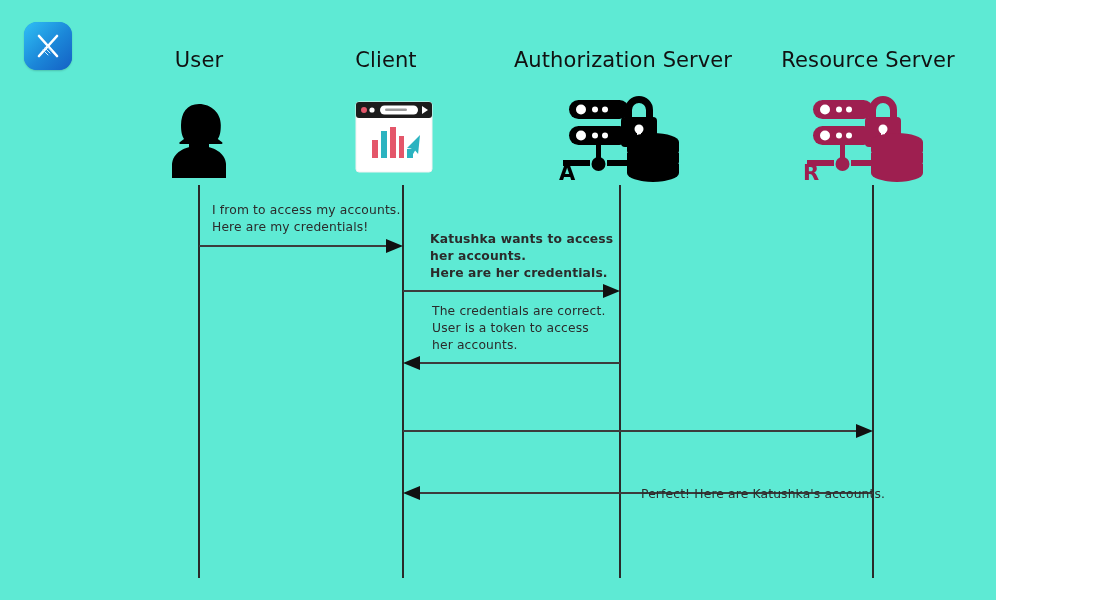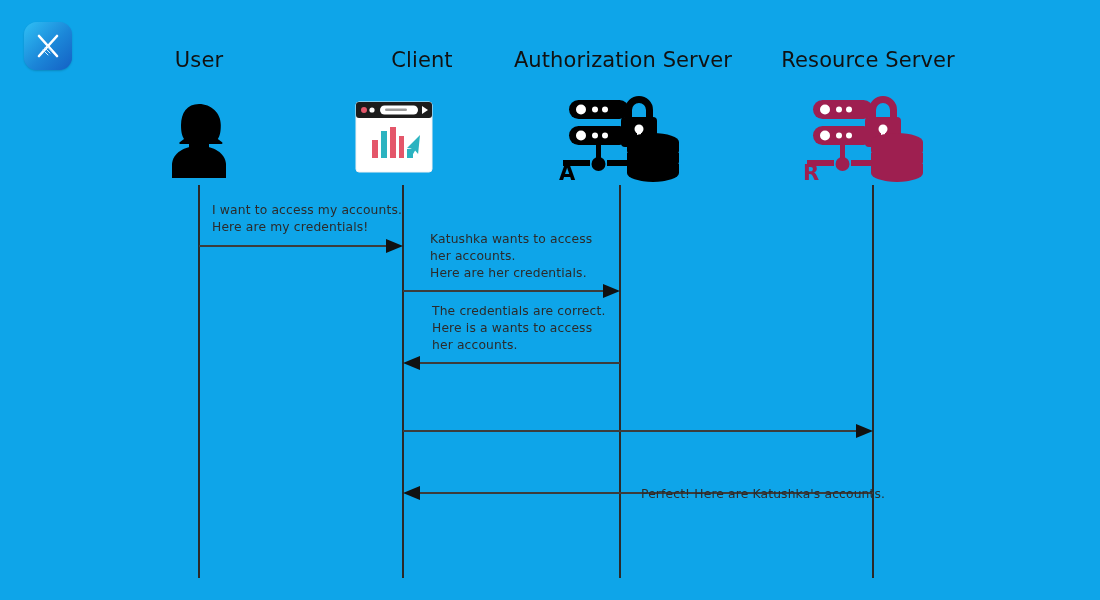--- a/index.html
+++ b/index.html
@@ -5,23 +5,23 @@
   html, body {
     margin: 0;
     padding: 0;
     background: #ffffff;
   }
   body {
     font-family: "DejaVu Sans", sans-serif;
   }
   #canvas {
     position: relative;
-    width: 1100px;
+    width: 996px;
     height: 600px;
-    background: #0ea5e9;
+    background: #5eead4;
     overflow: hidden;
   }
 
   
   .logo {
     position: absolute;
     left: 24px;
     top: 22px;
     width: 48px;
     height: 48px;
@@ -108,21 +108,21 @@
       </g>
       <g stroke="#cfeeff" stroke-width="1" stroke-linecap="round">
         <path d="M19 28 L24 33"></path>
         <path d="M21 26 L26 31"></path>
         <path d="M23 24 L28 29"></path>
       </g>
     </svg>
   </div>
 
   <div class="participant-title" style="left:199px; top:48px;">User</div>
-  <div class="participant-title" style="left:386px; top:48px;margin-left:36px;">Client</div>
+  <div class="participant-title" style="left:386px; top:48px;">Client</div>
   <div class="participant-title" style="left:868px; top:48px;">Resource Server</div>
   <div class="participant-title" style="left:623px; top:48px;">Authorization Server</div>
 
   <div class="actor-icon" style="left:199px; top:100px;">
     <svg width="64" height="80" viewBox="0 0 64 80" xmlns="http://www.w3.org/2000/svg">
       <g fill="#000000">
         <path d="M32 4 C20 4 14 13 14 25 c0 7 1 11 3 14 l-4 3 c-1 .7 -1 2 .4 2 l41 0 c1.4 0 1.4-1.3 .4-2 l-4-3 c2-3 3-7 3-14 C54 13 44 4 32 4 Z"></path>
         <path d="M22 40 l20 0 0 8 -20 0 Z"></path>
         <path d="M32 46 C17 46 6 53 5 64 l0 14 54 0 0-14 C58 53 47 46 32 46 Z"></path>
       </g>
@@ -205,33 +205,33 @@
     </svg>
   </div>
 
   <div class="lifeline" style="left:199px; top:185px; height:393px;"></div>
   <div class="lifeline" style="left:403px; top:185px; height:393px;"></div>
   <div class="lifeline" style="left:620px; top:185px; height:393px;"></div>
   <div class="lifeline" style="left:873px; top:185px; height:393px;"></div>
 
   <div class="msg-line" style="left:199px; top:245px; width:187px;"></div>
   <div class="arrow-head right" style="left:386px; top:239px;"></div>
-  <div class="msg-label" style="left:212px; top:202px;">I want to access my accounts.
+  <div class="msg-label" style="left:212px; top:202px;">I from to access my accounts.
 Here are my credentials!</div>
 
   <div class="msg-line" style="left:403px; top:290px; width:200px;"></div>
   <div class="arrow-head right" style="left:603px; top:284px;"></div>
-  <div class="msg-label" style="left:430px; top:231px;">Katushka wants to access
+  <div class="msg-label" style="left:430px; top:231px;font-weight:bold;">Katushka wants to access
 her accounts.
 Here are her credentials.</div>
 
   <div class="msg-line" style="left:420px; top:362px; width:200px;"></div>
   <div class="arrow-head left" style="left:403px; top:356px;"></div>
   <div class="msg-label" style="left:432px; top:303px;">The credentials are correct.
-Here is a wants to access
+User is a token to access
 her accounts.</div>
 
   <div class="msg-line" style="left:403px; top:430px; width:453px;"></div>
   <div class="arrow-head right" style="left:856px; top:424px;"></div>
 
   <div class="msg-line" style="left:420px; top:492px; width:453px;"></div>
   <div class="arrow-head left" style="left:403px; top:486px;"></div>
   <div class="msg-label" style="left:641px; top:470px;margin-top:16px;">Perfect! Here are Katushka's accounts.</div>
 
 </div>

